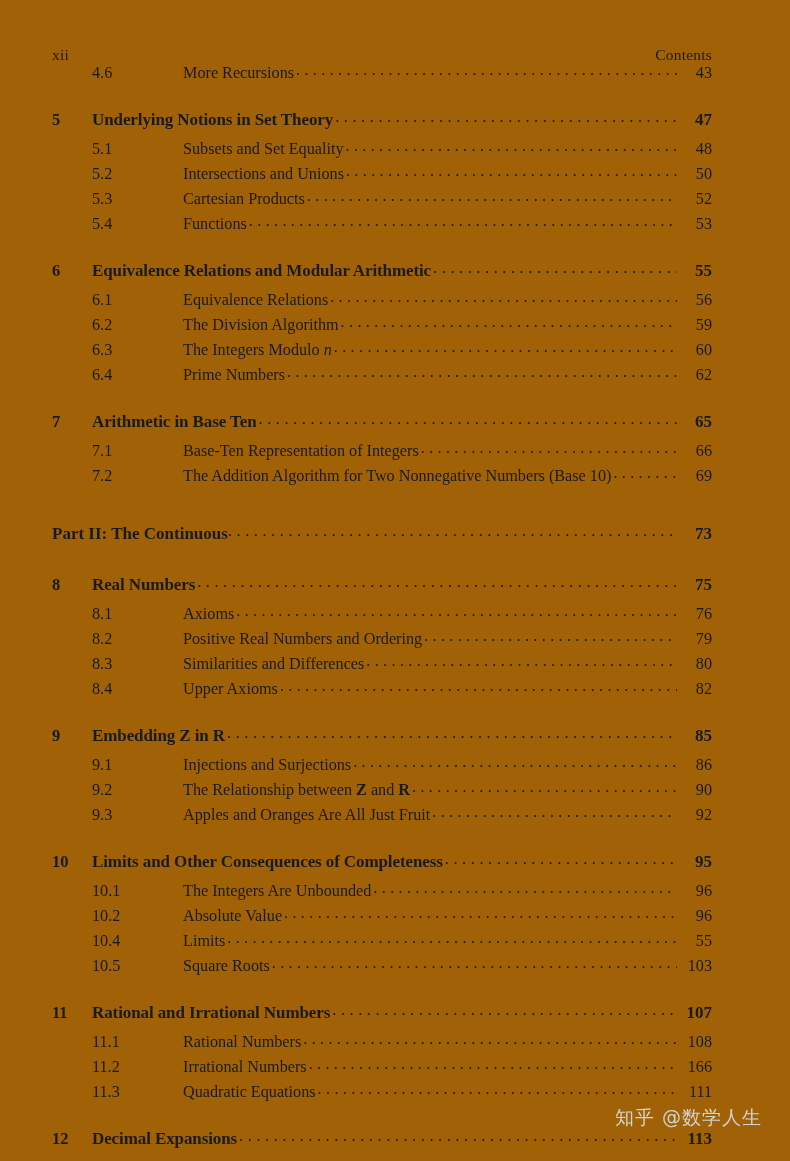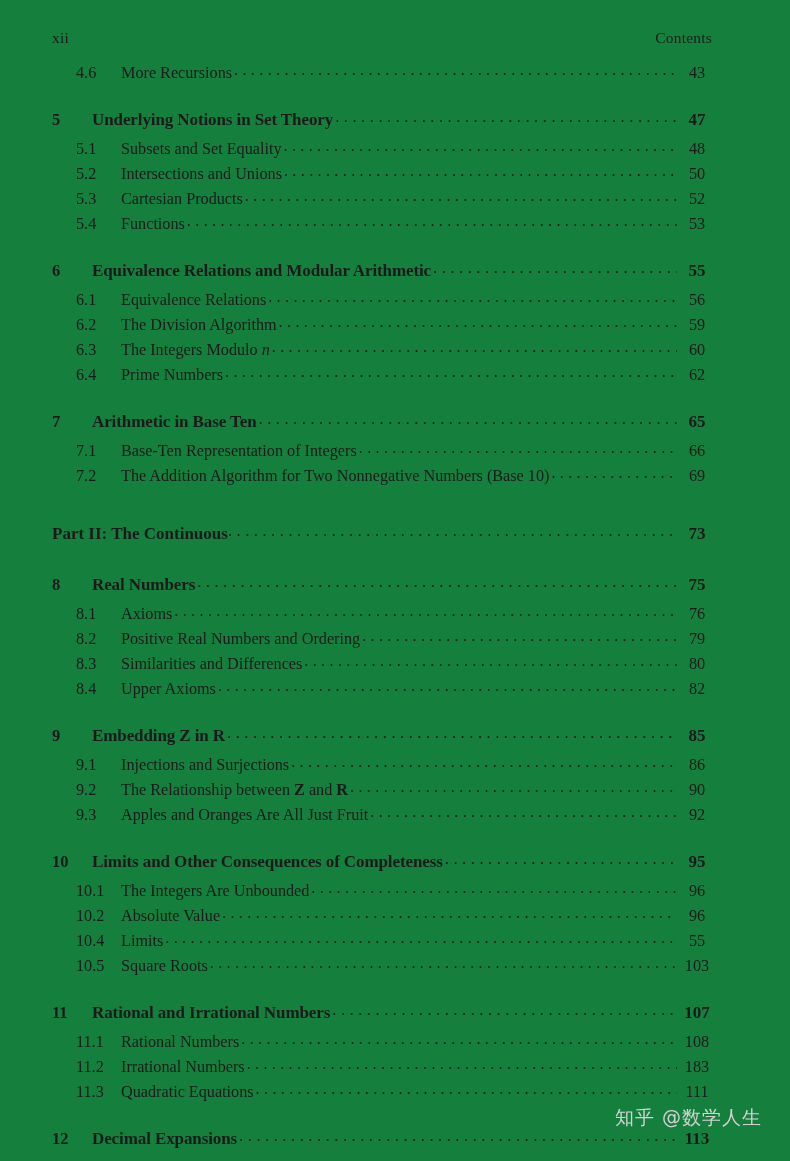--- a/index.html
+++ b/index.html
@@ -9,41 +9,41 @@
     background: #ffffff;
   }
   body {
     font-family: "Liberation Serif", "DejaVu Serif", serif;
     color: #1a1a1a;
   }
   #page {
     position: relative;
     width: 790px;
     height: 1161px;
-    background: #15803d;
+    background: #a16207;
     overflow: hidden;
     box-sizing: border-box;
     padding-left: 7px;
   }
 
   
   #running-head {
     position: absolute;
     top: 29px;
     left: 52px;
     right: 78px;
     height: 20px;
     display: flex;
     justify-content: space-between;
     align-items: baseline;
     font-size: 15.5px;
     color: #1c1c1c;
   }
   #running-head .folio { letter-spacing: 0.2px; }
-  #running-head .headtitle { letter-spacing: 0.2px; }
+  #running-head .headtitle { letter-spacing: 0.2px; margin-top: 17px; }
 
   
   #toc {
     position: absolute;
     top: 62px;
     left: 52px;
     width: 660px;
   }
 
   .group { margin-bottom: 21px; }
@@ -90,25 +90,26 @@
   }
 
   
   .entry.section {
     font-size: 16.2px;
     height: 25px;
   }
   .entry.section .num {
     width: 45px;
     flex: 0 0 45px;
-    margin-left: 24px;
+    margin-left: 40px;
     font-size: 16.2px;
   }
   .entry.section .label {
     padding-right: 2px;
+    margin-left: 46px;
   }
 
   .label { flex: 0 0 auto; }
 
   
   .leader {
     flex: 1 1 auto;
     overflow: hidden;
     min-width: 6px;
     position: relative;
@@ -125,21 +126,21 @@
     letter-spacing: 0.2px;
     color: #1a1a1a;
   }
   .entry.chapter .leader::after,
   .entry.part .leader::after { font-size: 16.5px; }
 
   
   .pageno {
     flex: 0 0 auto;
     min-width: 30px;
-    text-align: center;
+    text-align: right;
     padding-left: 5px;
   }
   .entry.chapter .pageno,
   .entry.part .pageno { font-weight: bold; }
   .entry.section .pageno { font-weight: normal; }
 
   .mathbold { font-weight: bold; }
   .mathital { font-style: italic; }
 
   
@@ -365,21 +366,21 @@
         <div class="entry section">
           <span class="num">11.1</span>
           <span class="label">Rational Numbers</span>
           <span class="leader"></span>
           <span class="pageno">108</span>
         </div>
         <div class="entry section">
           <span class="num">11.2</span>
           <span class="label">Irrational Numbers</span>
           <span class="leader"></span>
-          <span class="pageno">183</span>
+          <span class="pageno">166</span>
         </div>
         <div class="entry section">
           <span class="num">11.3</span>
           <span class="label">Quadratic Equations</span>
           <span class="leader"></span>
           <span class="pageno">111</span>
         </div>
       </div>
       <div class="group">
         <div class="entry chapter">

